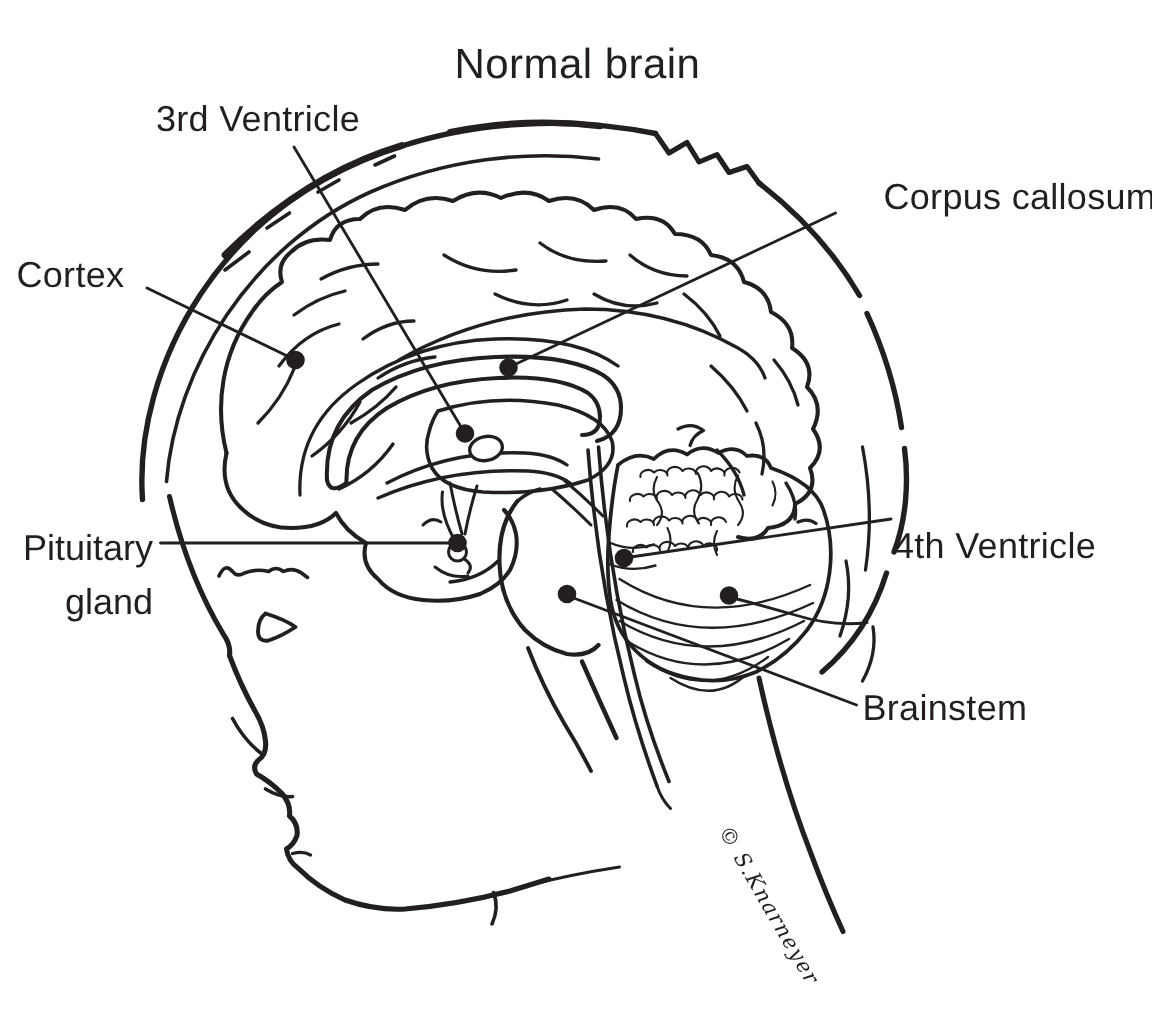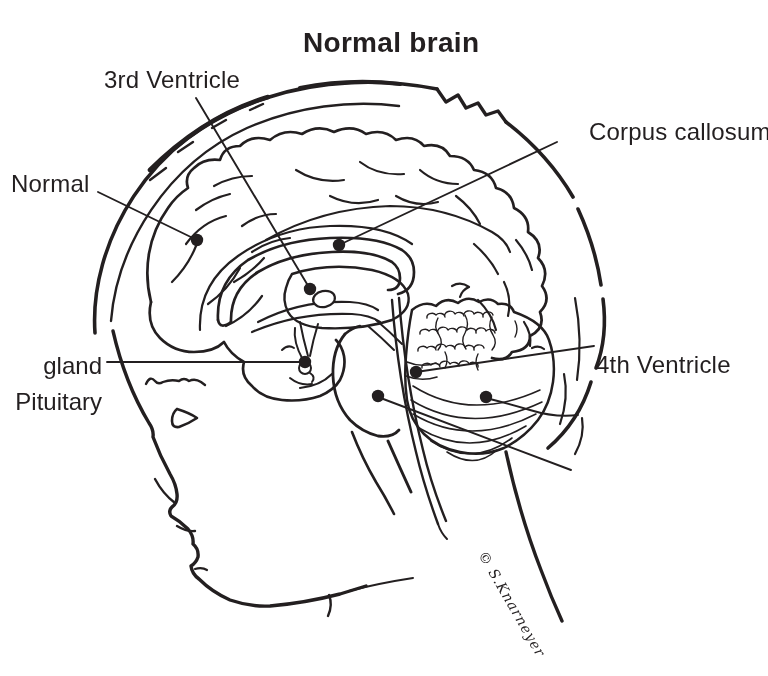--- a/index.html
+++ b/index.html
@@ -2,21 +2,21 @@
 <html><head>
 <meta charset="utf-8">
 <style>
   html,body{margin:0;padding:0;background:#ffffff;}
   #stage{
     position:relative;width:768px;height:676px;background:#ffffff;overflow:hidden;
     font-family:"Liberation Sans", sans-serif;color:#231f20;
   }
   #stage svg{position:absolute;left:0;top:0;}
   .lbl{position:absolute;font-size:24px;line-height:1.1;color:#231f20;white-space:nowrap;letter-spacing:0.2px;}
-  .title{position:absolute;font-size:28px;color:#231f20;letter-spacing:0.3px;font-weight:bold;}
+  .title{position:absolute;font-size:28px;color:#231f20;letter-spacing:0.3px;}
   .pit{position:absolute;left:0;top:348px;width:102px;text-align:right;font-size:24px;line-height:36px;color:#231f20;}
   .sig{
     position:absolute;left:489px;top:548px;transform:rotate(60deg);transform-origin:0 0;
     font-family:"DejaVu Serif", serif;font-style:italic;font-size:14px;color:#231f20;letter-spacing:1px;white-space:nowrap;
   }
   path, ellipse, circle{vector-effect:none;}
 </style>
 </head>
 <body>
 
@@ -182,26 +182,27 @@
       </g>
     </g>
   </svg>
 
   <div class="title" style="left:303px;top:27px">Normal brain</div>
 
   <div class="lbl" style="left:104px;top:67px">3rd Ventricle</div>
 
   <div class="lbl" style="left:589px;top:119px">Corpus callosum</div>
 
-  <div class="lbl" style="left:11px;top:171px">Normal</div>
+  <div class="lbl" style="left:11px;top:171px">Cortex</div>
 
   <div class="pit">
+    <div>Pituitary</div>
     <div>gland</div>
-    <div>Pituitary</div>
   </div>
 
   <div class="lbl" style="left:596px;top:352px">4th Ventricle</div>
 
 
+  <div class="lbl" style="left:575px;top:460px">Brainstem</div>
 
   <div class="sig">© S.Knarneyer</div>
 
 </div>
 
 </body></html>

